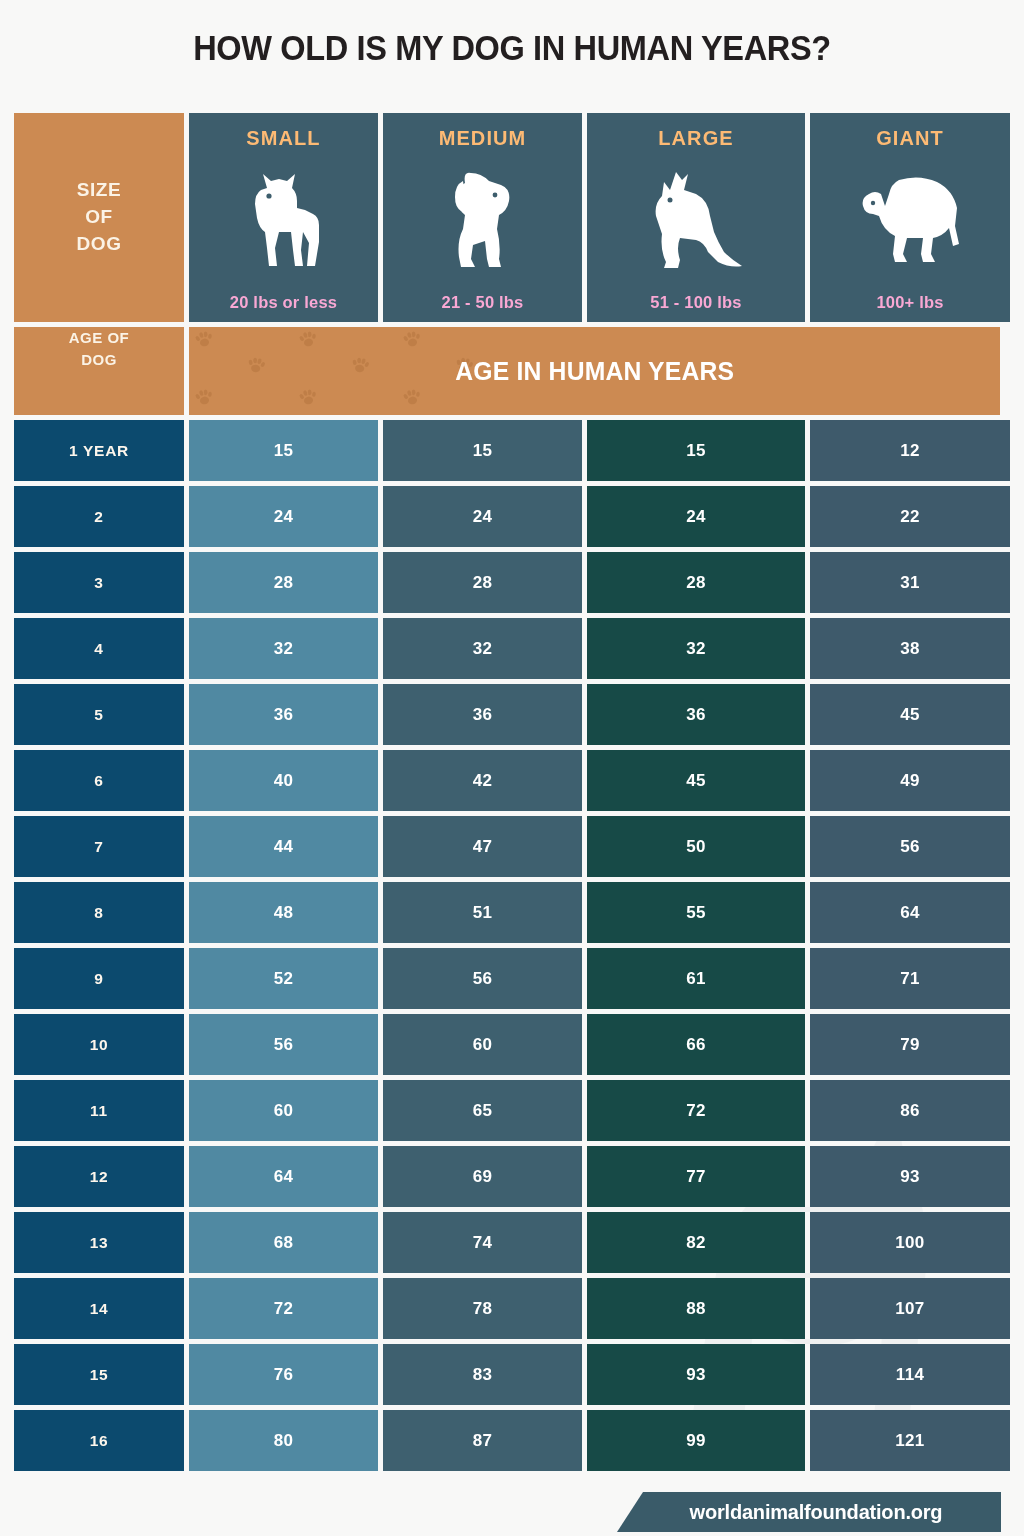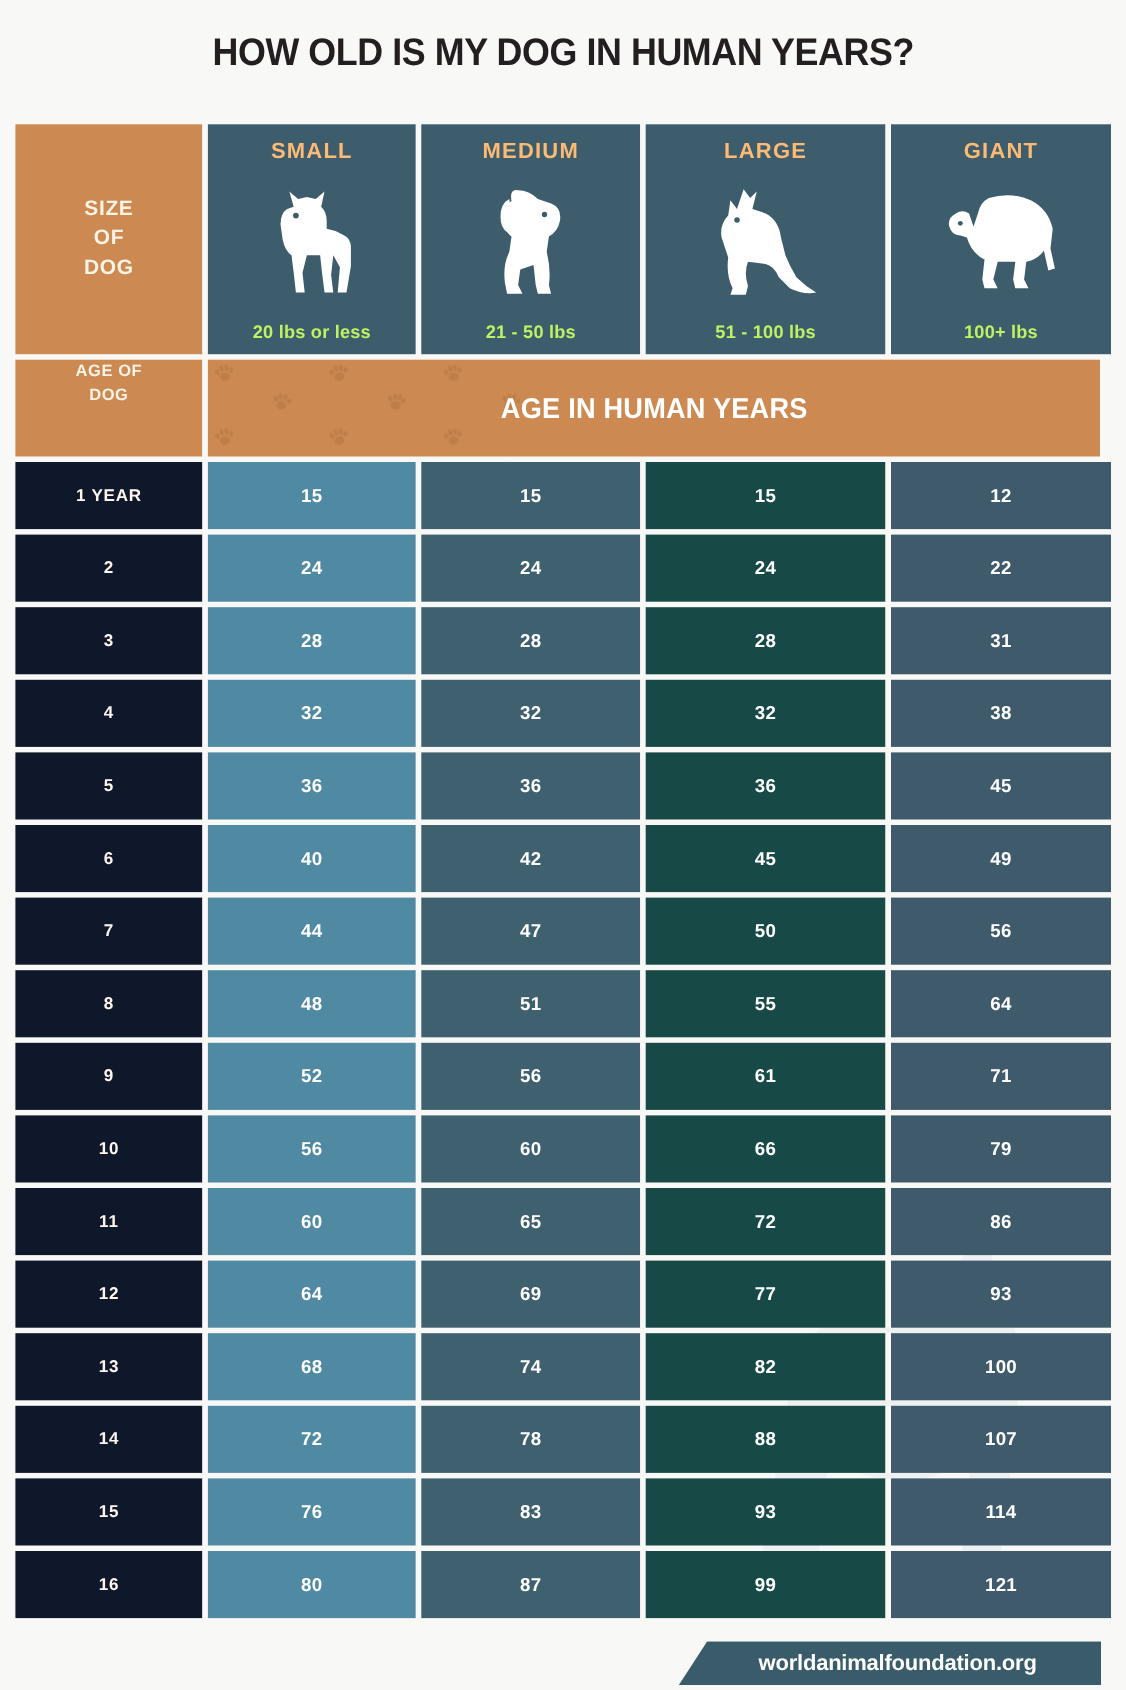--- a/index.html
+++ b/index.html
@@ -97,21 +97,21 @@
   }
   .hdr-icon {
     flex: 1 1 auto;
     display: flex;
     align-items: center;
     justify-content: center;
     width: 100%;
   }
   .hdr-icon svg { display: block; }
   .hdr-weight {
-    color: #bef264;
+    color: #f9a8d4;
     font-size: 16.5px;
     font-weight: bold;
     letter-spacing: 0.2px;
   }
 
   
   .band-row { height: 88px; }
   .band-left {
     background: #cc8a52;
     color: #fbf3e6;
@@ -153,21 +153,21 @@
   .cell {
     display: flex;
     align-items: center;
     justify-content: center;
     color: #ffffff;
     font-size: 17px;
     font-weight: bold;
     letter-spacing: 0.3px;
   }
   .cell-age {
-    background: #0f172a;
+    background: #0c4a6e;
     color: #fdf6ec;
     font-size: 15.5px;
     letter-spacing: 0.7px;
   }
   .cell-small  { background: #5089a2; }
   .cell-medium { background: #3e606f; }
   .cell-large  { background: #174a47; }
   .cell-giant  { background: #3e5a6b; }
 
   

